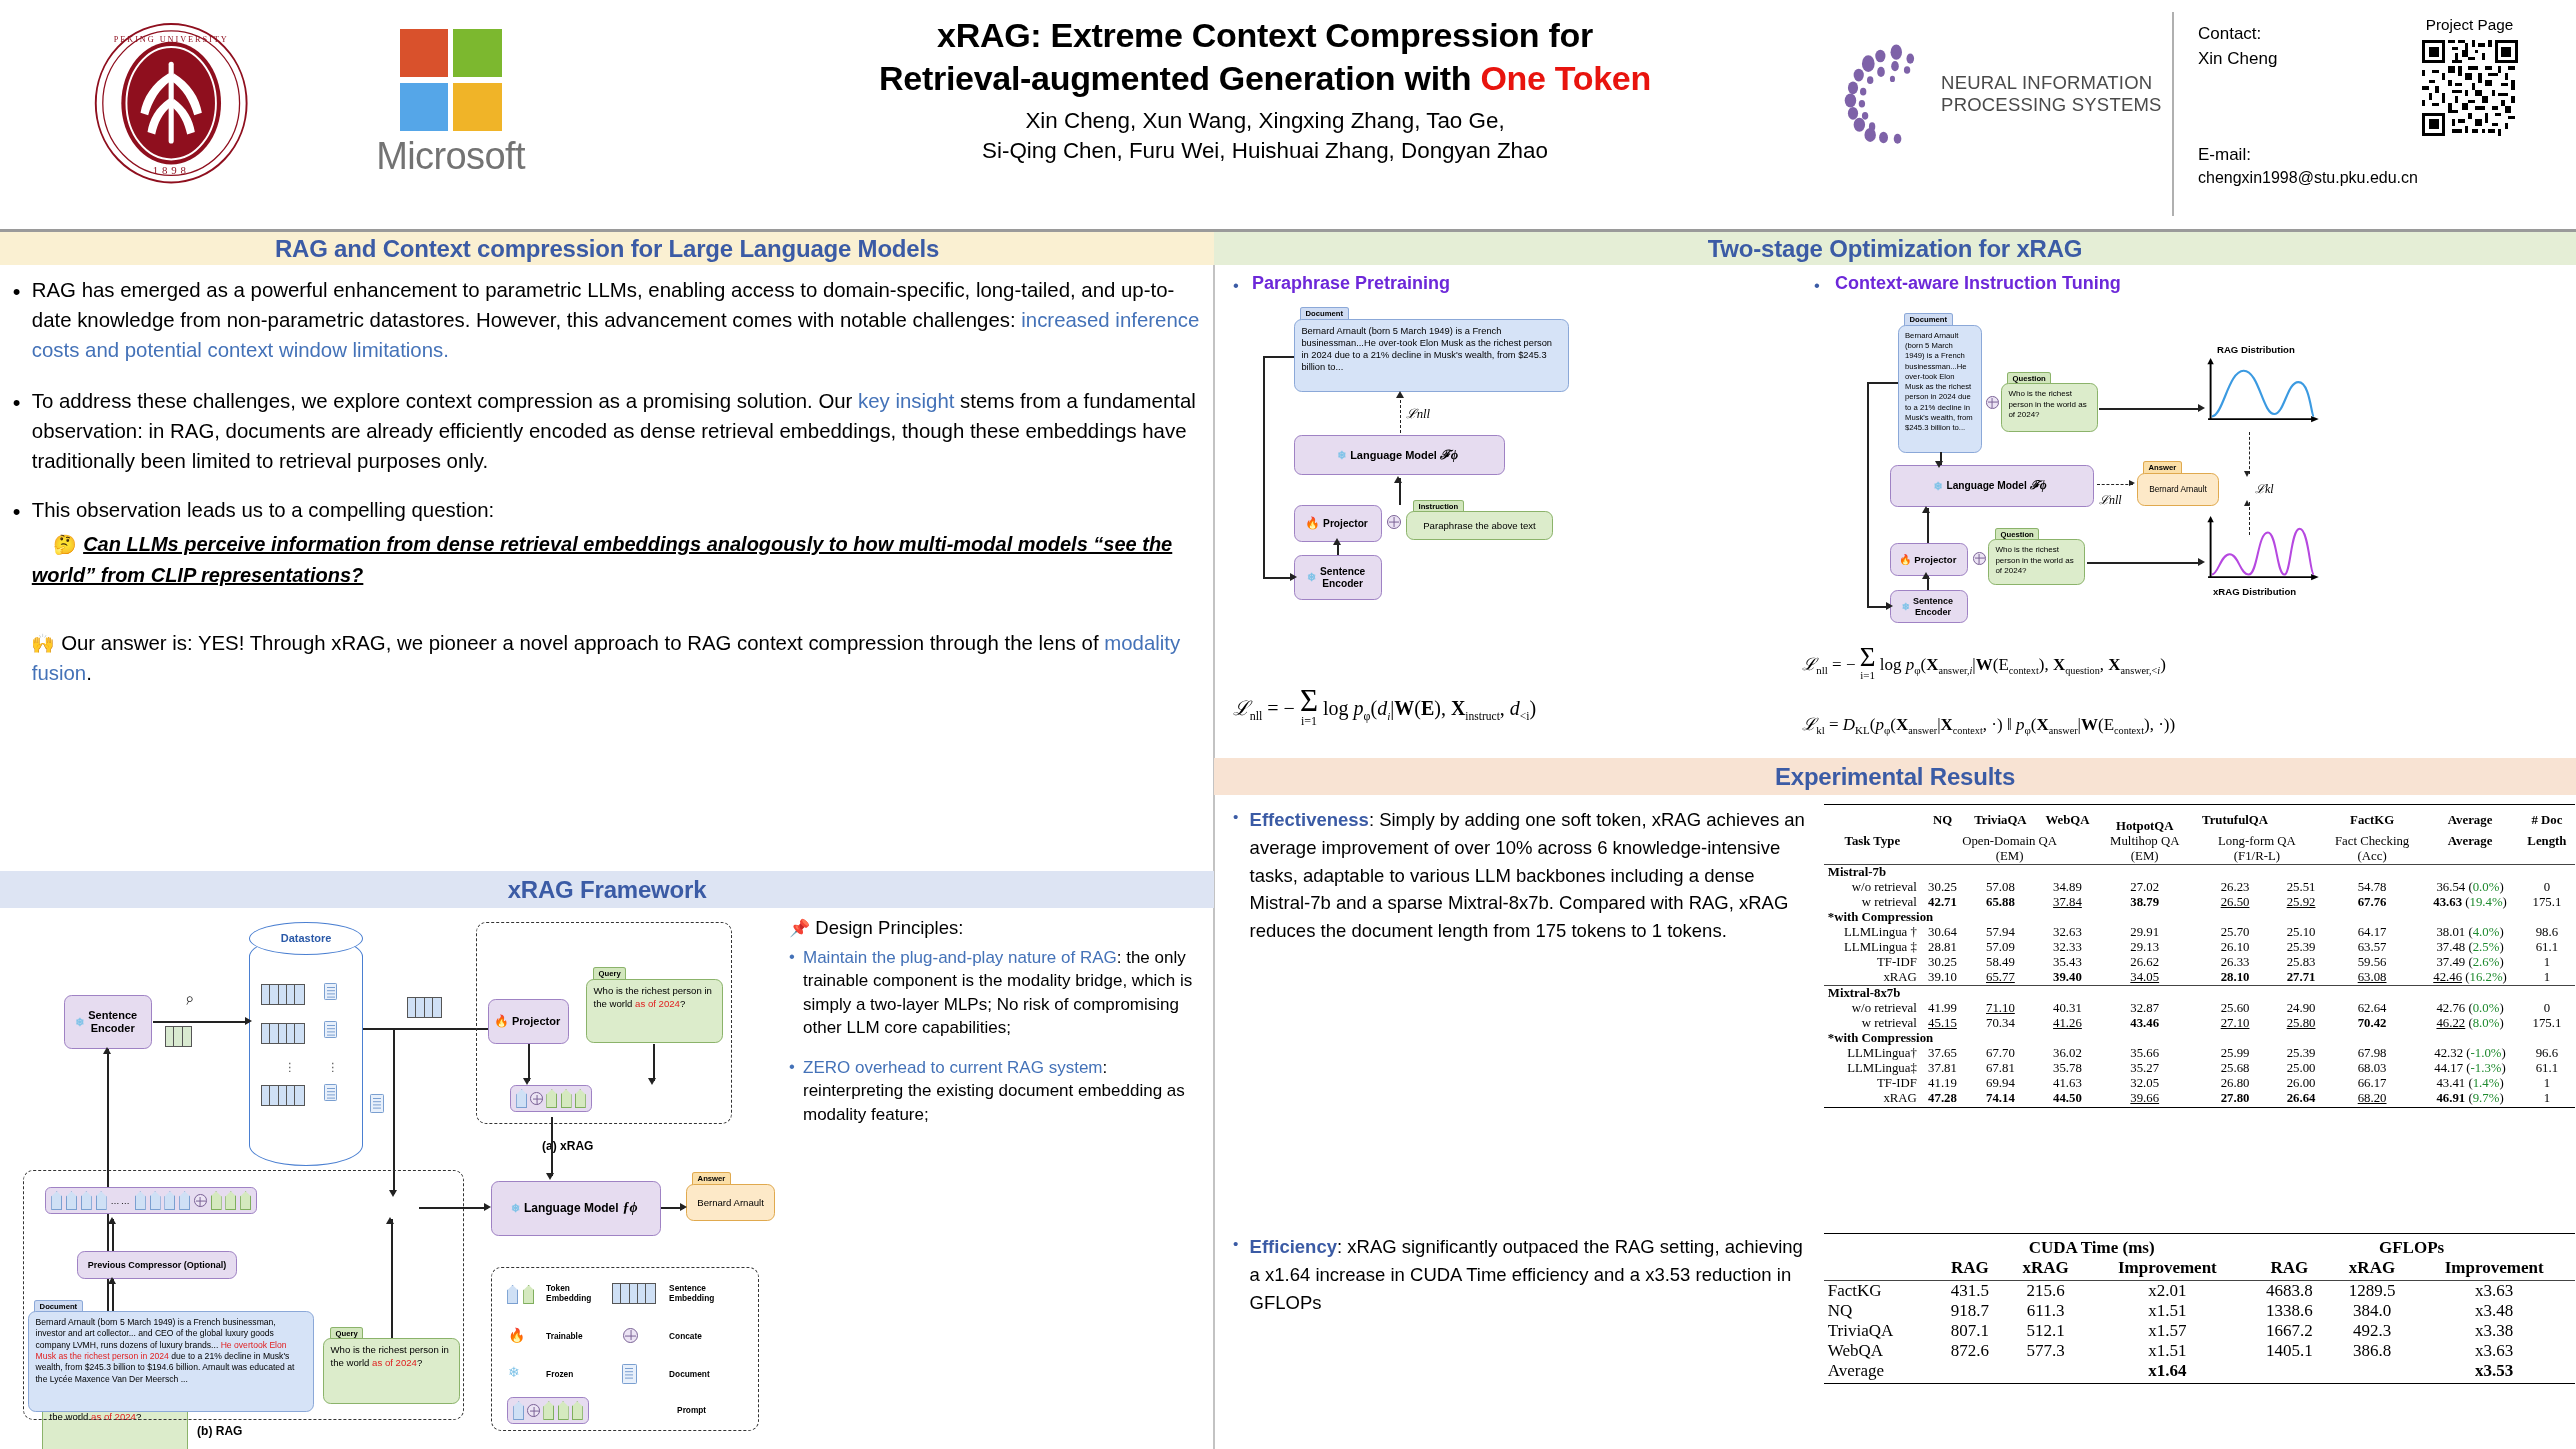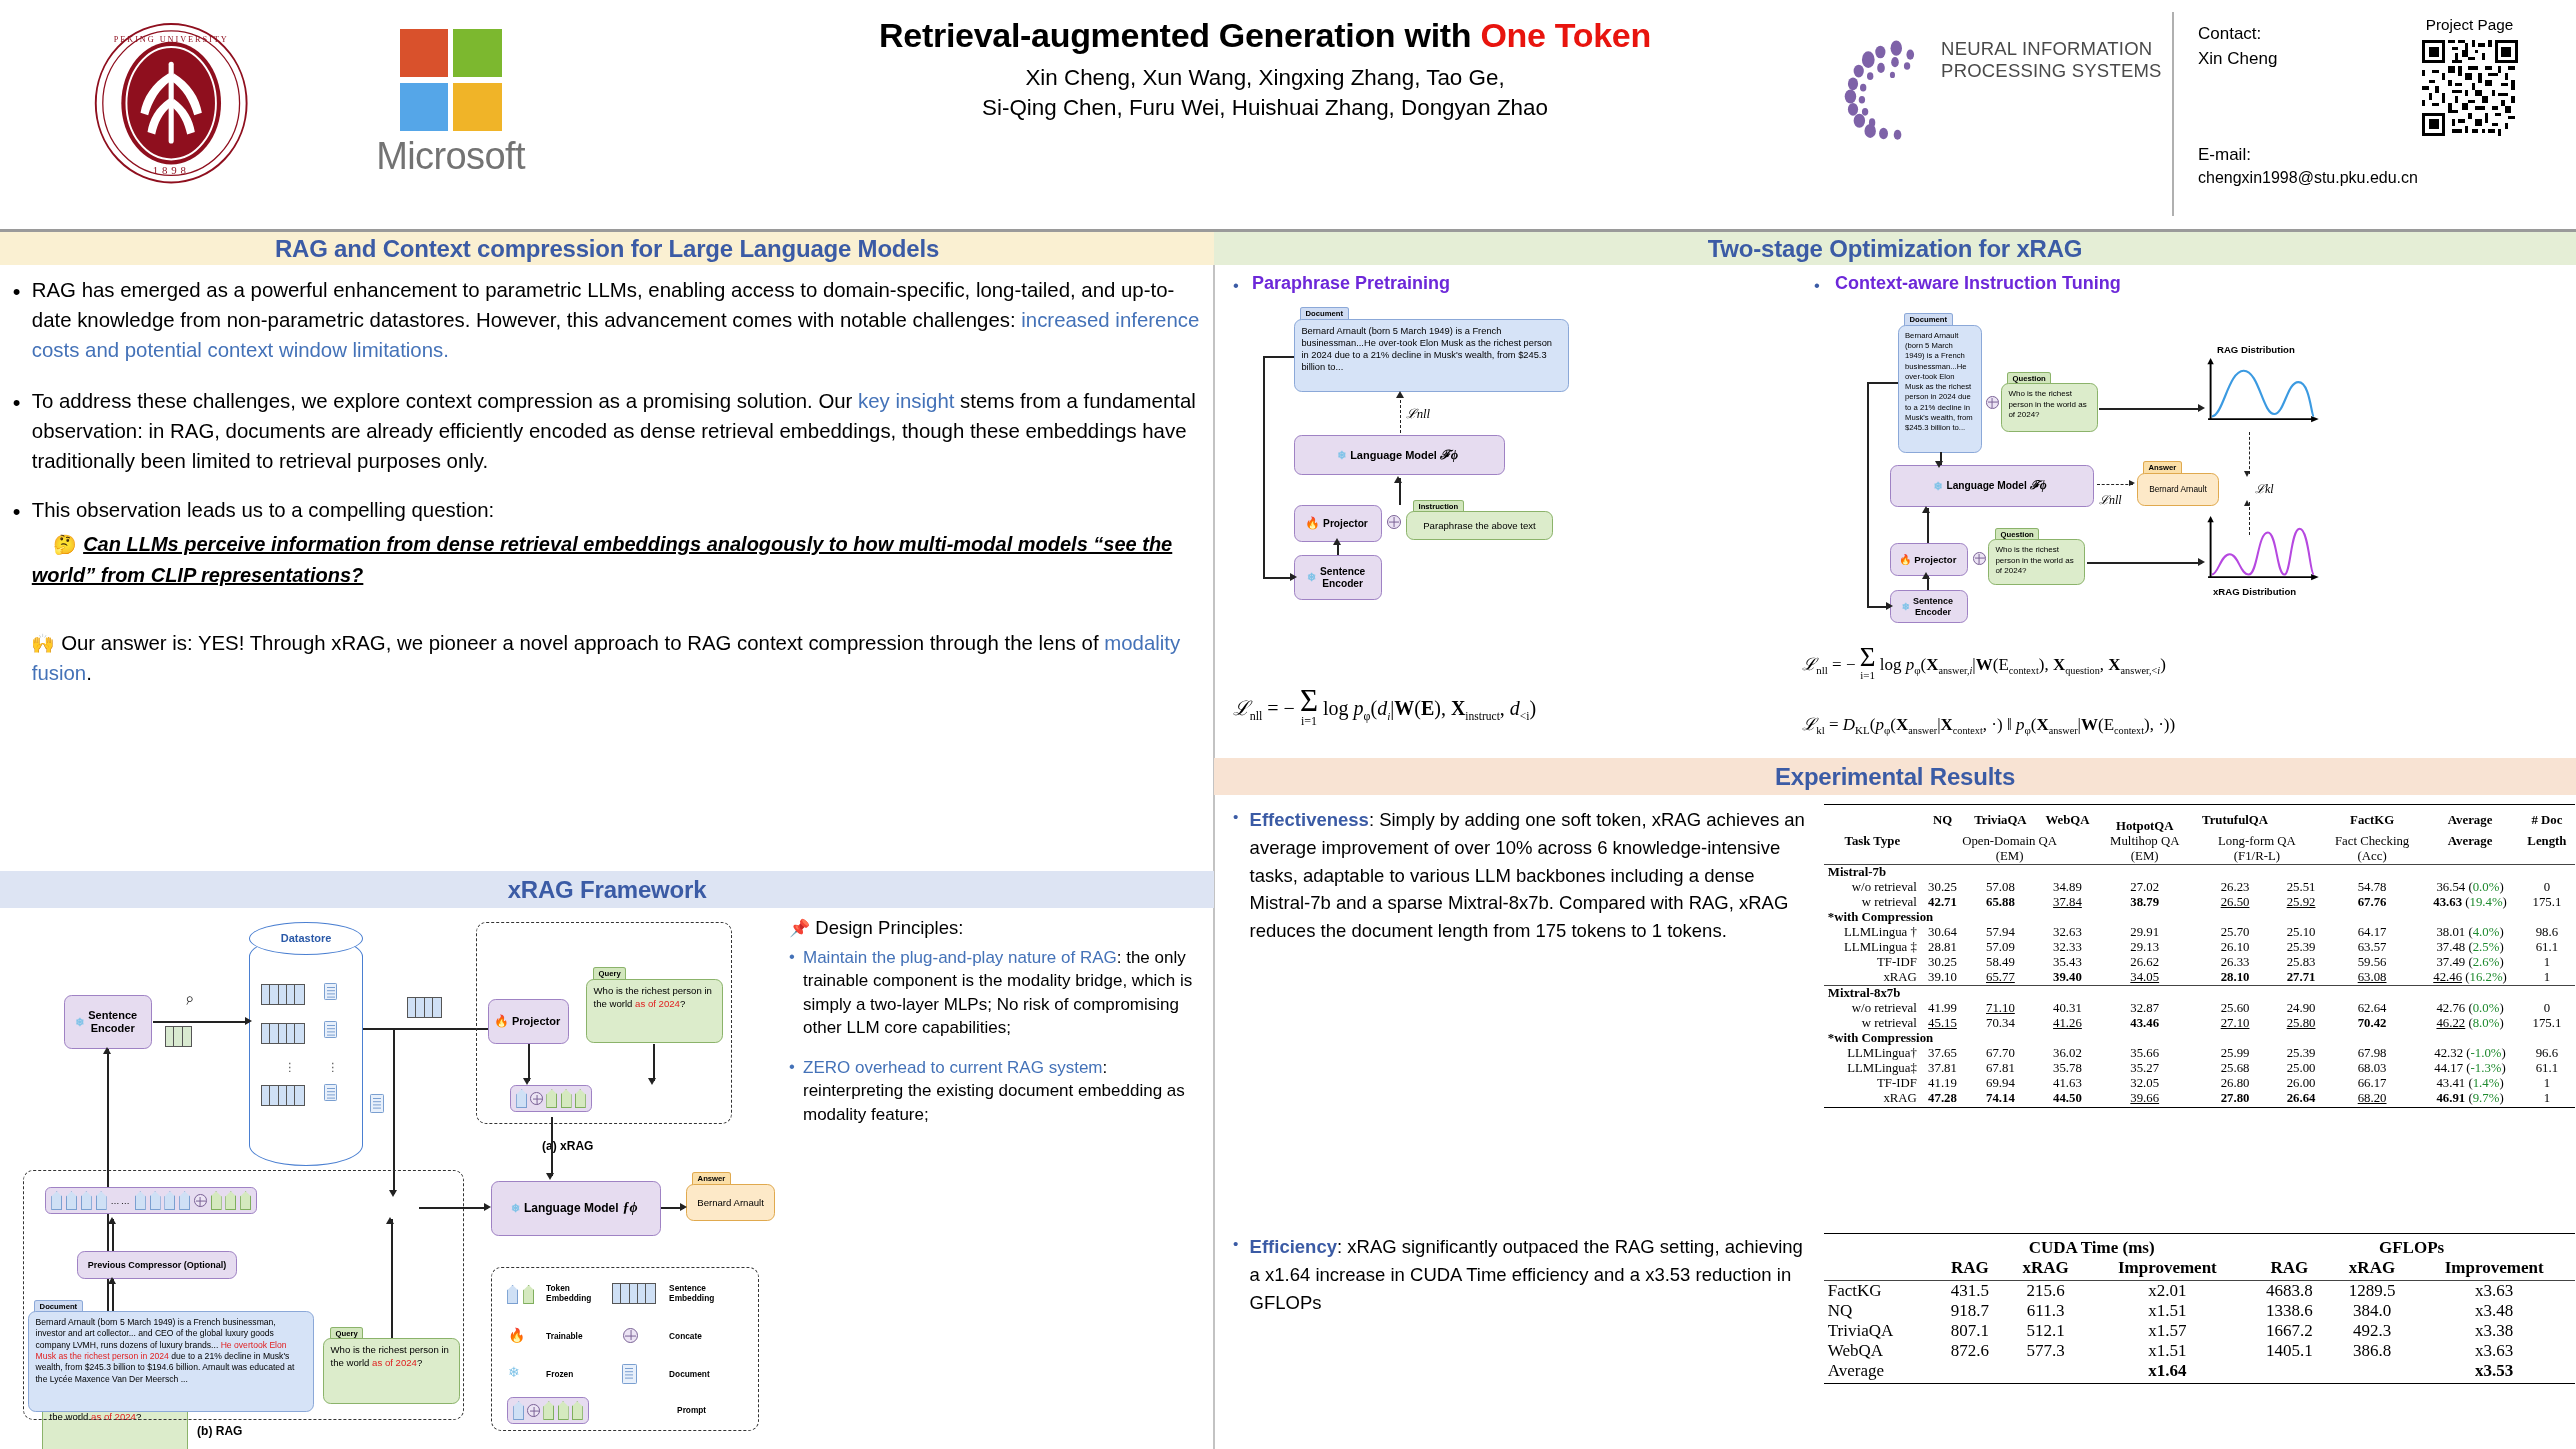--- a/index.html
+++ b/index.html
@@ -10,21 +10,21 @@
   .header { position: absolute; left: 0; top: 0; width: 2576px; height: 230px; background: #fff; }
   .pku-logo { position: absolute; left: 93px; top: 22.4px; width: 157px; height: 163px; }
   .ms-logo { position: absolute; left: 358px; top: 29px; width: 185px; height: 147px; }
   .ms-grid { width: 102px; height: 102px; display: grid; grid-template-columns: 1fr 1fr; grid-template-rows: 1fr 1fr; gap: 5.8px; margin: 0 auto; }
   .ms-q { width: 100%; height: 100%; }
   .ms-word { text-align: center; font-size: 38px; color: #737373; font-family: "Liberation Sans", sans-serif; margin-top: 3.8px; letter-spacing: -0.6px; }
   .title-wrap { position: absolute; left: 703px; top: 14px; width: 1124px; text-align: center; }
   .ptitle { font-size: 34px; font-weight: bold; line-height: 1.26; letter-spacing: -0.3px; }
   .ptitle .onetoken { color: #e8140e; }
   .authors { font-size: 22.4px; line-height: 1.32; margin-top: 6.4px; }
-  .neurips { position: absolute; left: 1840px; top: 38px; width: 326px; height: 112px; display: flex; align-items: flex-start; }
+  .neurips { position: absolute; left: 1840px; top: 38px; width: 326px; height: 112px; display: flex; align-items: center; }
   .nrps-text { font-size: 18.5px; color: #4a4a4a; line-height: 1.18; letter-spacing: 0.2px; margin-left: 5.1px; }
   .header-div { position: absolute; left: 2172px; top: 11.5px; width: 1.9px; height: 204px; background: #b0b0b0; }
   .contact { position: absolute; left: 2198px; top: 22.4px; width: 166px; font-size: 17px; line-height: 1.42; }
   .contact .em { margin-top: 72px; }
   .contact .addr { font-size: 16px; }
   .qrwrap { position: absolute; left: 2383px; top: 16px; width: 173px; text-align: center; }
   .qrlabel { font-size: 15.3px; }
   .qr { width: 96px; height: 96px; margin: 5.8px auto 0; background: #fff; }
 
   
@@ -145,20 +145,21 @@
       <div class="ms-q" style="background:#d9512c"></div>
       <div class="ms-q" style="background:#7cb82f"></div>
       <div class="ms-q" style="background:#55a6e8"></div>
       <div class="ms-q" style="background:#f0b428"></div>
     </div>
     <div class="ms-word">Microsoft</div>
   </div>
 
   <div class="title-wrap">
     <div class="ptitle">
+      <div>xRAG: Extreme Context Compression for</div>
       <div><span>Retrieval-augmented Generation with </span><span class="onetoken">One Token</span></div>
     </div>
     <div class="authors">
       <div>Xin Cheng, Xun Wang, Xingxing Zhang, Tao Ge,</div>
       <div>Si-Qing Chen, Furu Wei, Huishuai Zhang, Dongyan Zhao</div>
     </div>
   </div>
 
   <div class="neurips">
     <svg width="96" height="105" viewBox="0 0 150 165">

